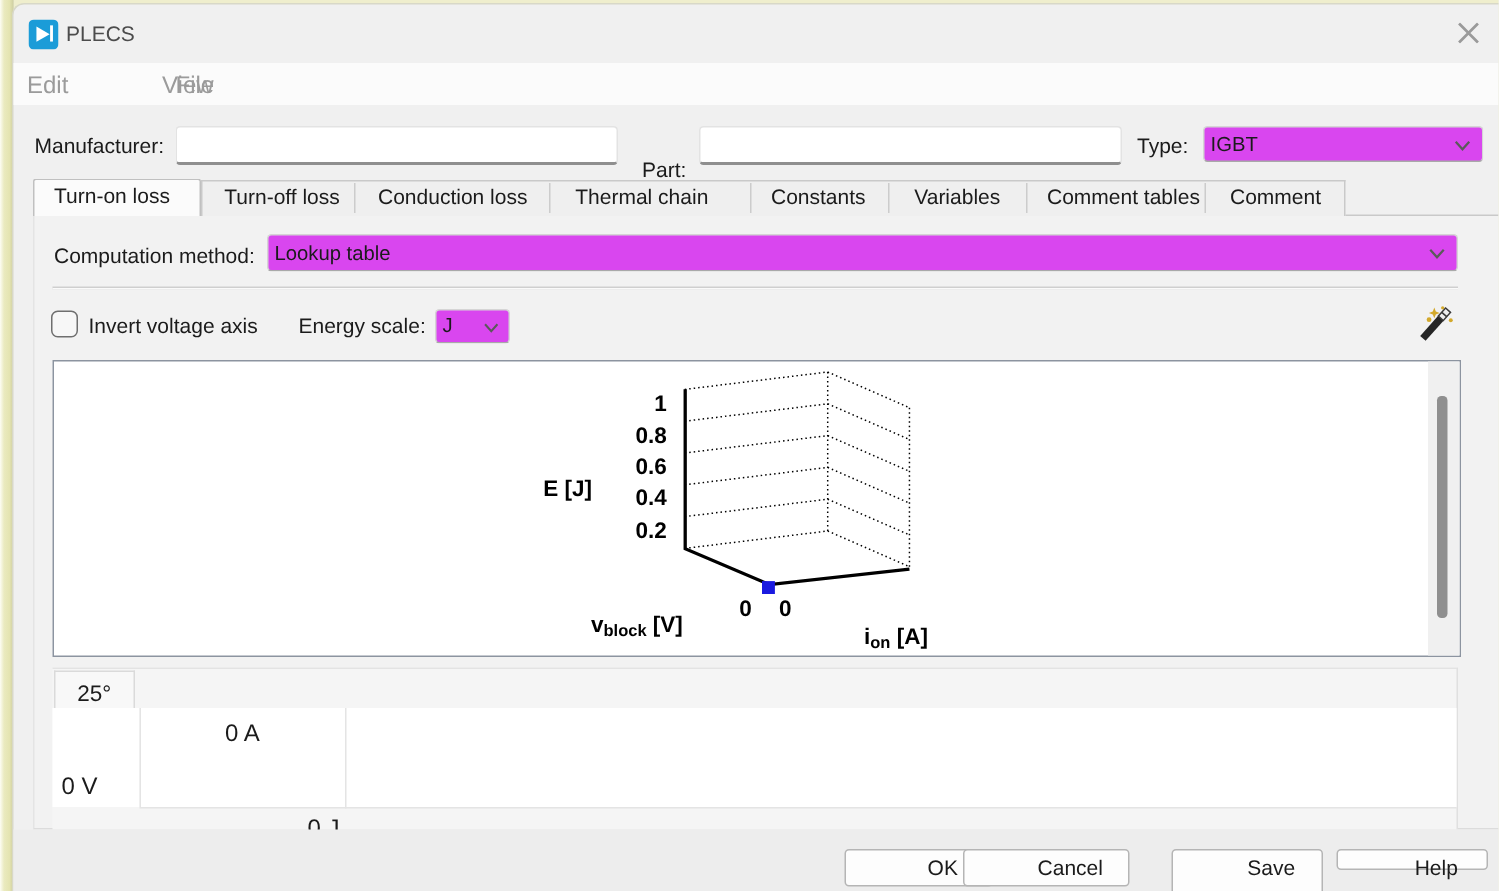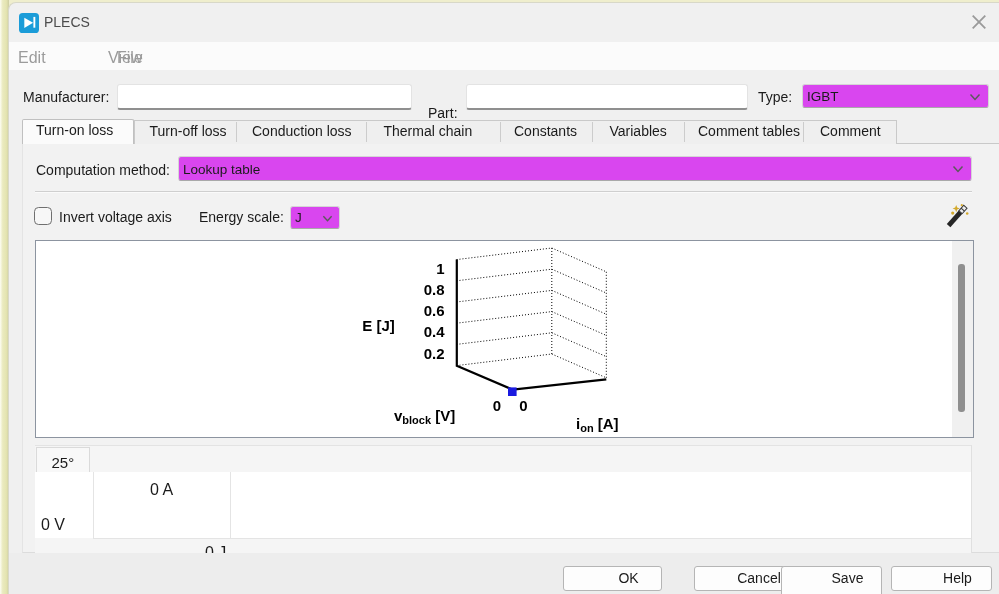--- a/index.html
+++ b/index.html
@@ -146,15 +146,15 @@
 <div class="abs" style="left:94px;top:472px;width:877px;height:66px;background:#fff;"></div>
 <div class="abs" style="left:93px;top:472px;width:1px;height:67px;background:#e4e4e4;"></div>
 <div class="abs" style="left:230px;top:472px;width:1px;height:67px;background:#e4e4e4;"></div>
 <div class="abs" style="left:94px;top:538px;width:877px;height:1px;background:#e4e4e4;"></div>
 <div class="lbl" style="left:41px;top:515.5px;font-size:16px;">0 V</div>
 <div class="lbl" style="left:150px;top:481px;font-size:16px;">0 A</div>
 <div class="lbl" style="left:205px;top:515.5px;font-size:16px;margin-top:28px;">0 J</div>
 
 <div class="abs" style="left:9px;top:553px;width:990px;height:41px;background:#ededed;"></div>
 <div class="btn" style="left:563px;top:566px;width:99px;height:25px;line-height:23px;">OK</div>
-<div class="btn" style="left:694px;top:566px;width:98px;height:25px;line-height:23px;">Cancel</div>
+<div class="btn" style="left:642px;top:566px;width:111px;height:25px;line-height:23px;">Cancel</div>
 <div class="btn" style="left:781px;top:566px;width:101px;height:39px;line-height:23px;">Save</div>
-<div class="btn" style="left:891px;top:566px;width:101px;height:25px;line-height:23px;">Help</div>
+<div class="btn" style="left:891px;top:566px;width:101px;height:14px;line-height:23px;">Help</div>
 
 </body></html>

